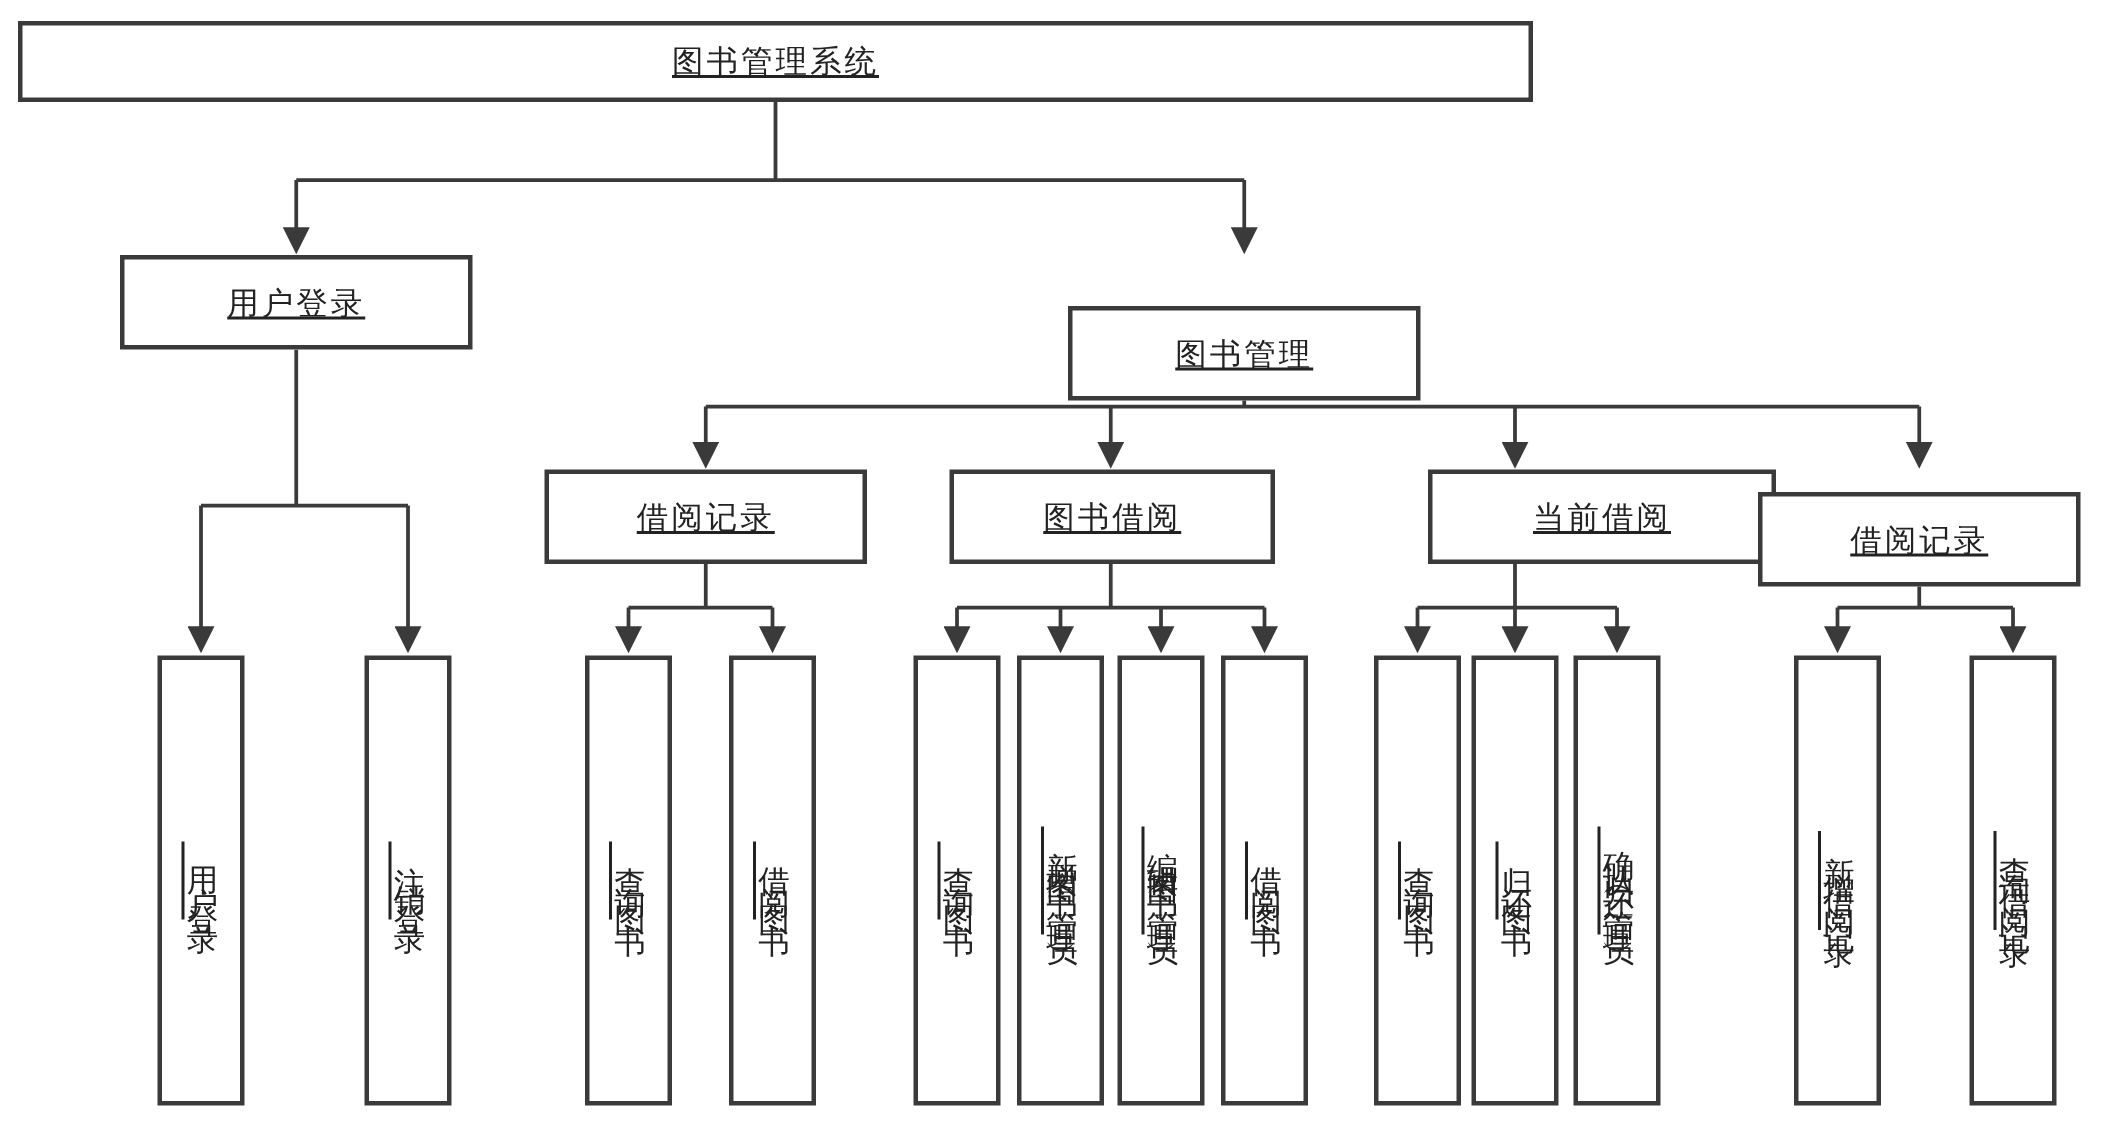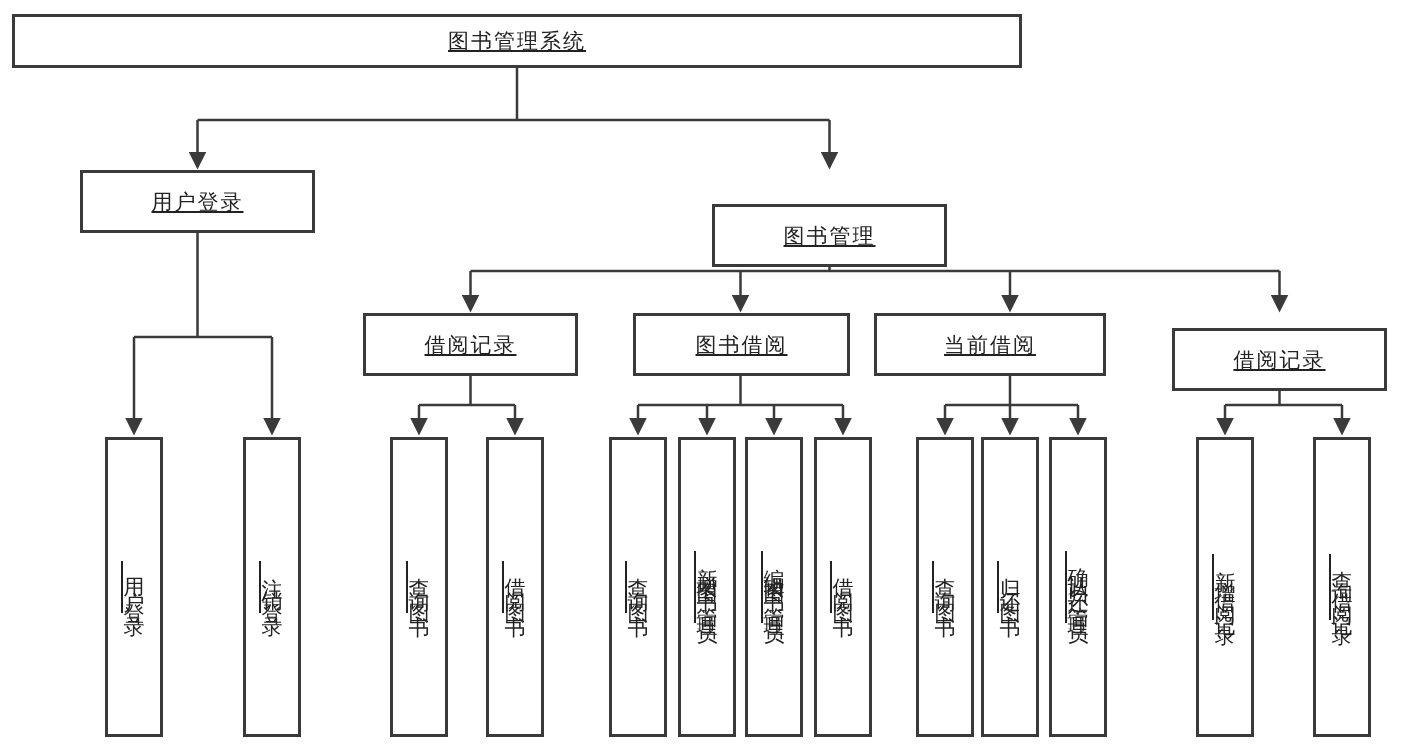--- a/index.html
+++ b/index.html
@@ -113,21 +113,21 @@
   <div class="box" style="left:712px; top:170px; width:235px; height:63px;margin-top:34px;">
     <span class="hlabel">图书管理</span>
   </div>
 
   <div class="box" style="left:363px; top:313px; width:215px; height:63px;">
     <span class="hlabel">借阅记录</span>
   </div>
   <div class="box" style="left:633px; top:313px; width:217px; height:63px;">
     <span class="hlabel">图书借阅</span>
   </div>
-  <div class="box" style="left:874px; top:313px; width:232px; height:63px;">
+  <div class="box" style="left:952px; top:313px; width:232px; height:63px;">
     <span class="hlabel">当前借阅</span>
   </div>
   <div class="box" style="left:1172px; top:328px; width:215px; height:63px;">
     <span class="hlabel">借阅记录</span>
   </div>
 
   <div class="box" style="left:105px; top:437px; width:58px; height:300px;">
     <span class="vlabel sp-short">用户登录</span>
   </div>
   <div class="box" style="left:243px; top:437px; width:58px; height:300px;">

